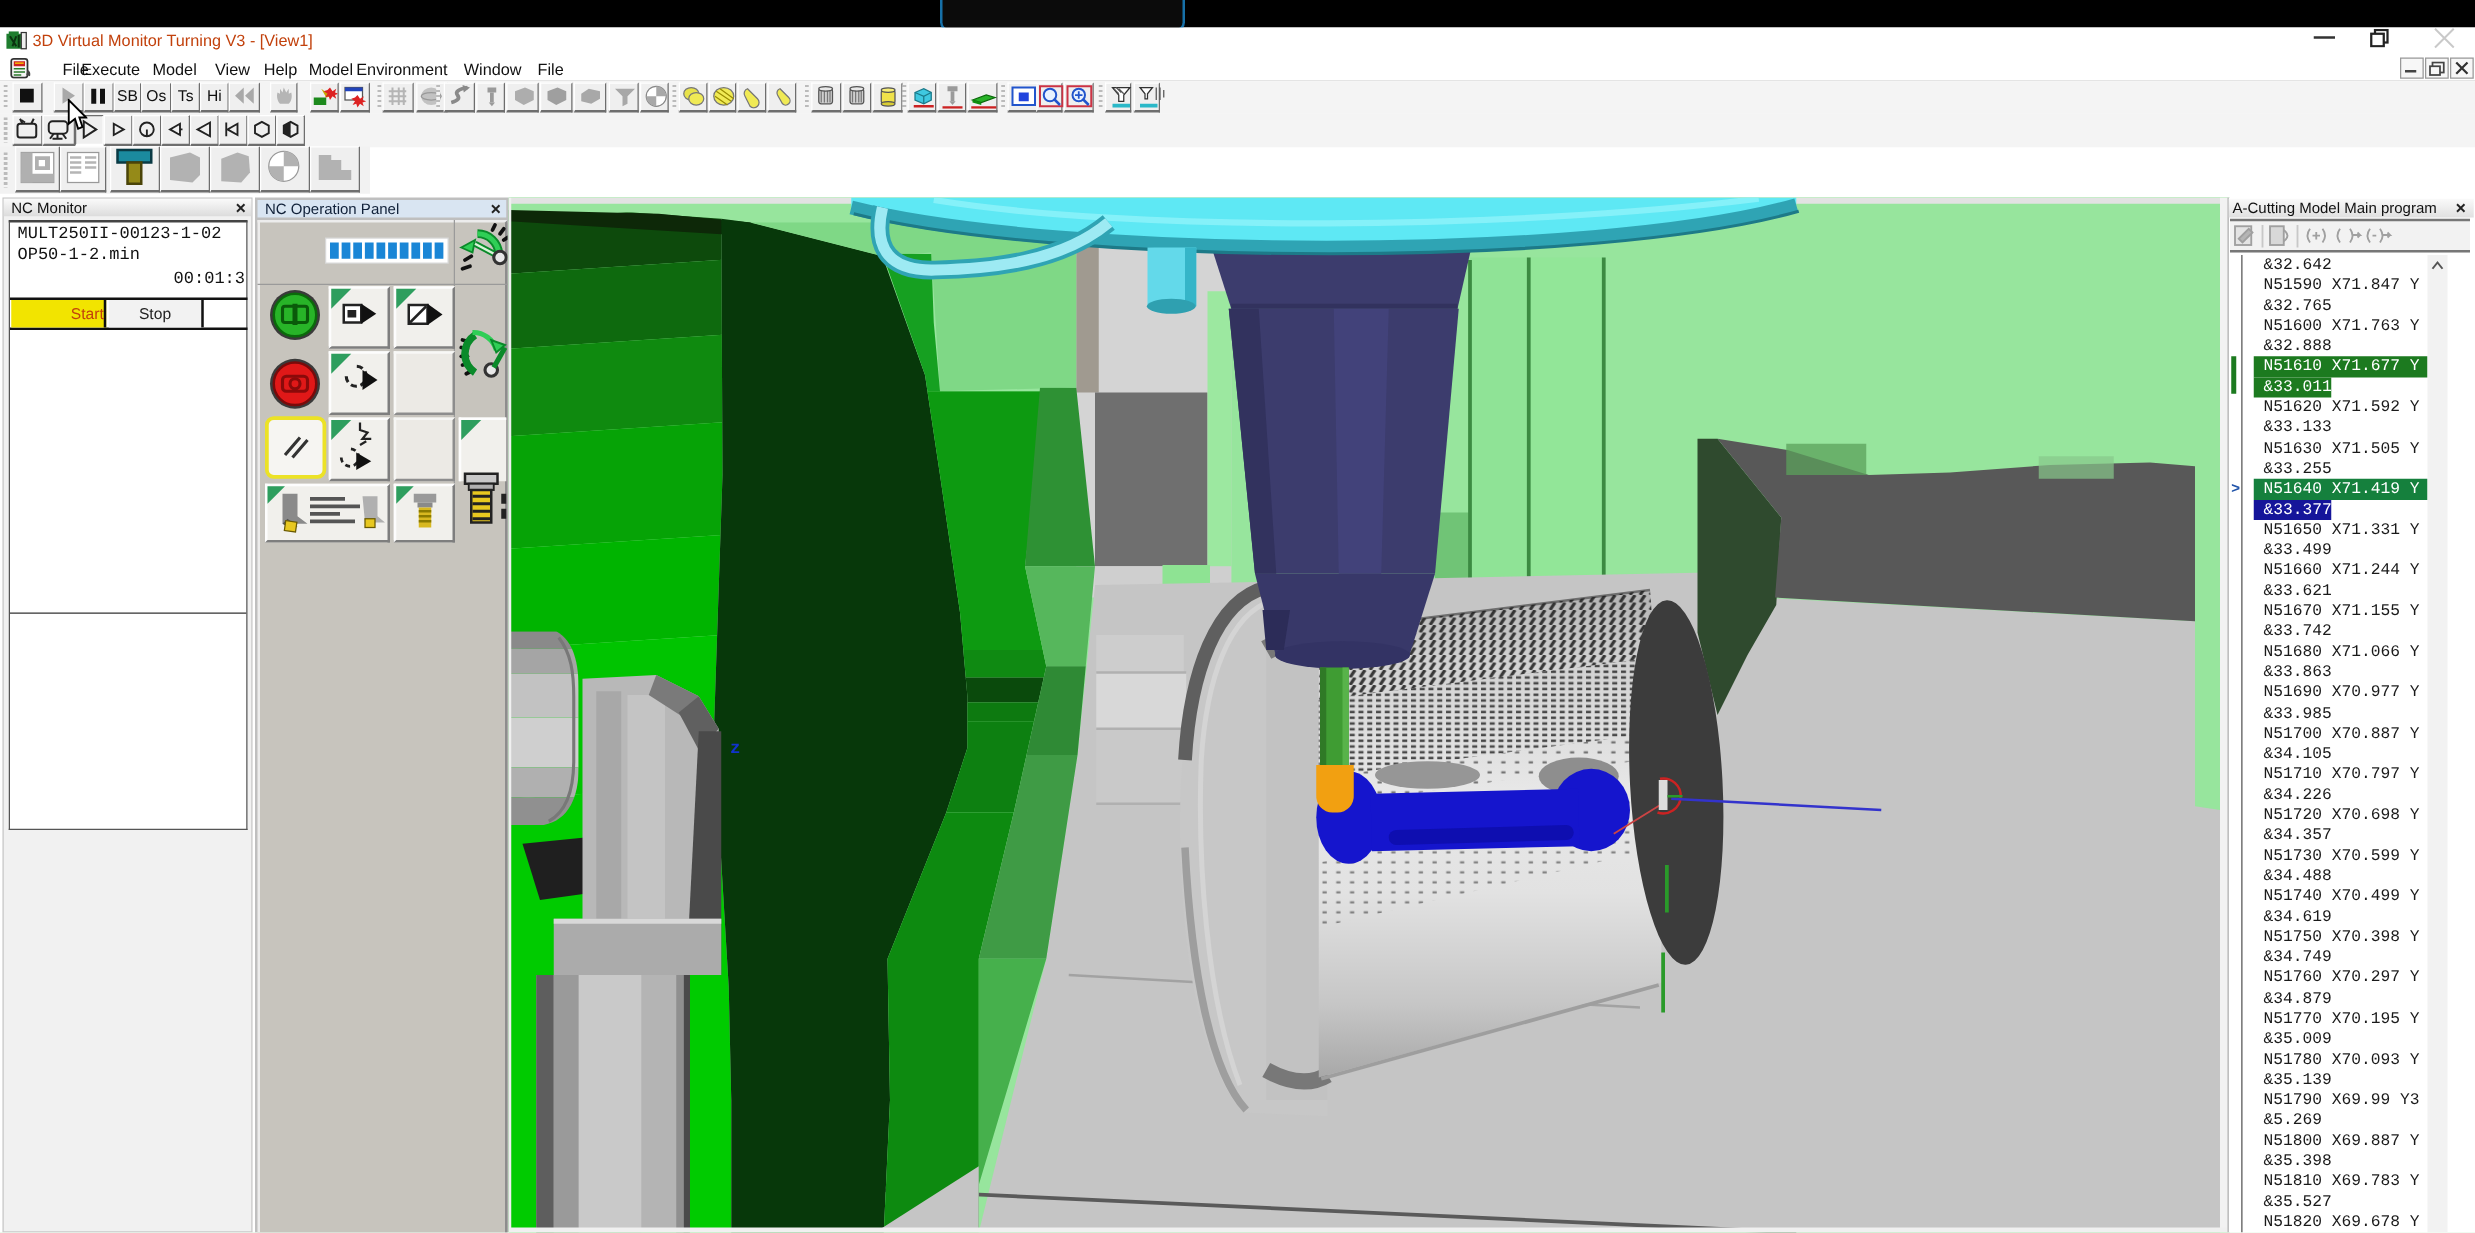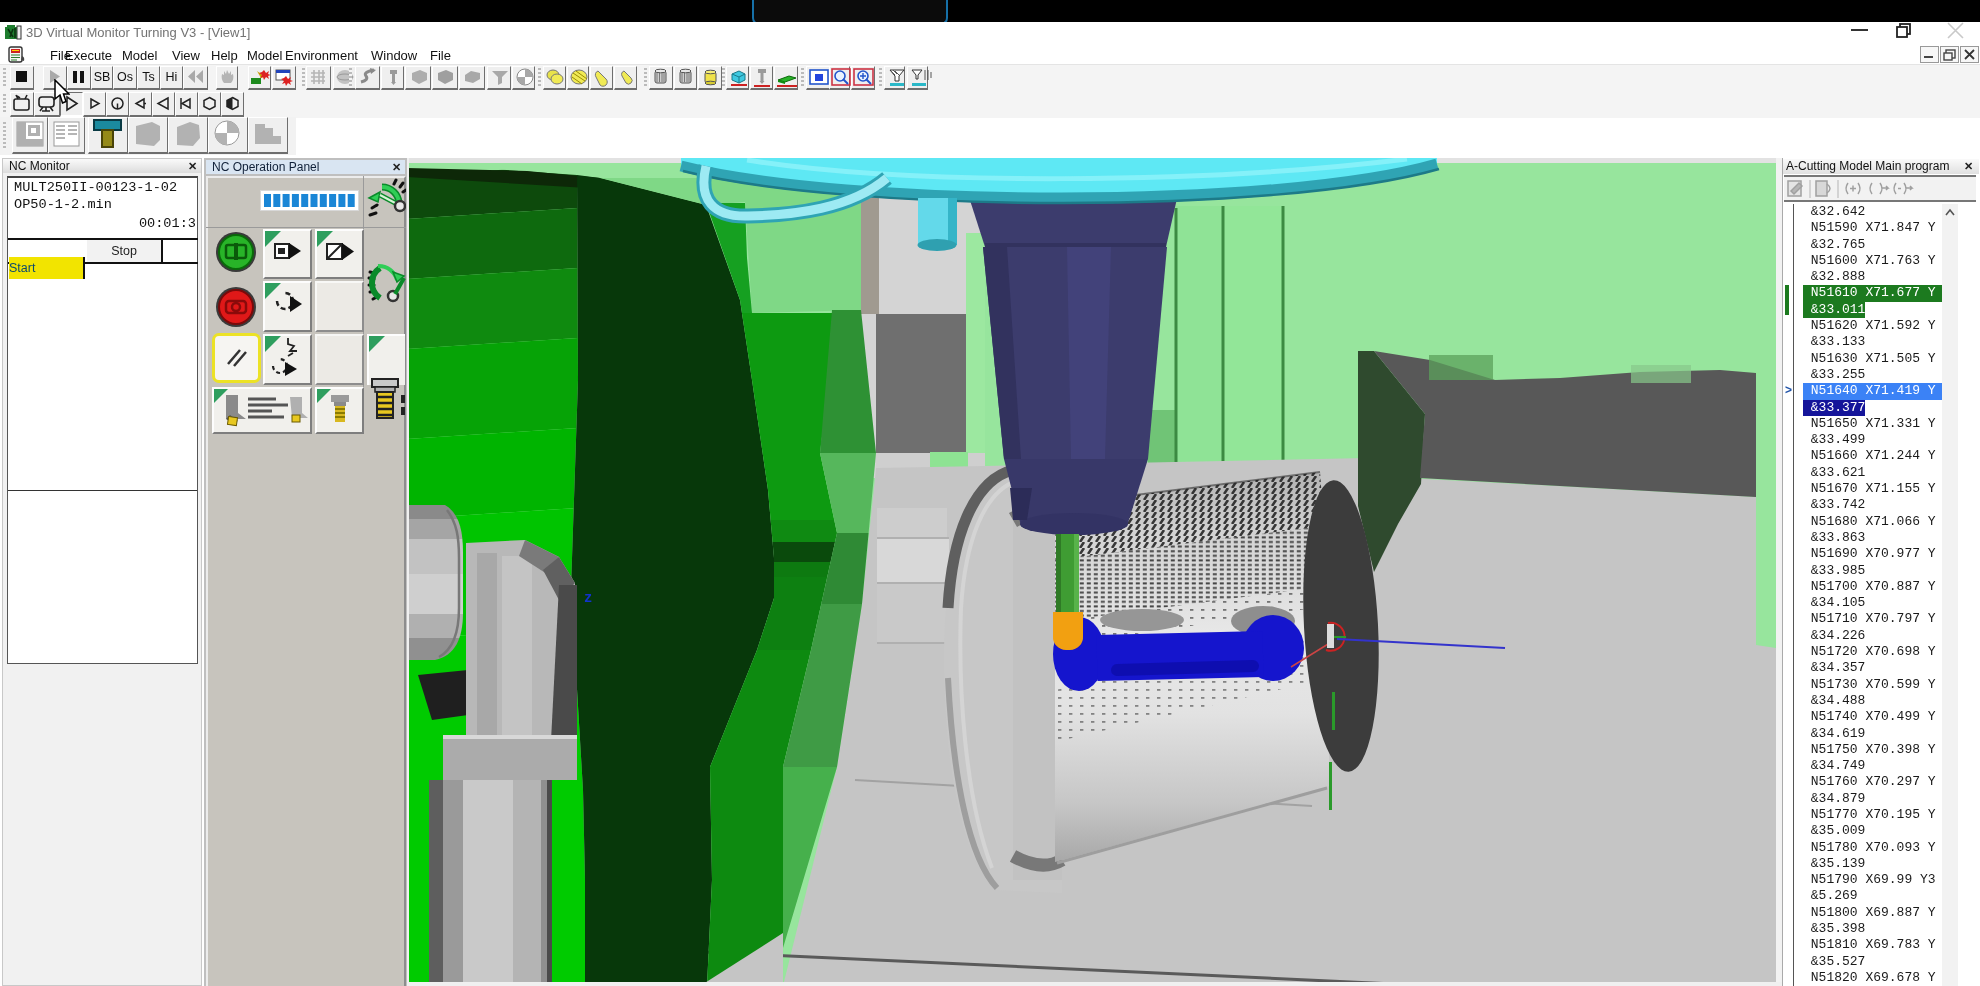--- a/index.html
+++ b/index.html
@@ -5,21 +5,21 @@
 html,body{margin:0;padding:0;width:1980px;height:986px;overflow:hidden;background:#fff;
   font-family:"Liberation Sans",sans-serif;}
 *{box-sizing:border-box;}
 .abs{position:absolute;}
 #page{position:relative;width:1980px;height:986px;background:#fff;}
 
 #blackbar{left:0;top:0;width:1980px;height:22px;background:#000;}
 #tab{left:752px;top:0;width:196px;height:25px;background:#0b0b0b;border:2px solid #1670a8;border-top:none;border-radius:0 0 7px 7px;}
 
 #titlebar{left:0;top:22px;width:1980px;height:22px;background:#fff;}
-#titletext{left:26px;top:25px;font-size:13px;color:#737373;}
+#titletext{left:26px;top:25px;font-size:13px;color:#c2410c;}
 
 #menubar{left:0;top:44px;width:1980px;height:21px;background:#fff;border-bottom:1px solid #e4e4e4;}
 .menuitem{position:absolute;top:48px;font-size:13px;color:#111;}
 
 #tb1{left:0;top:65px;width:1980px;height:26px;background:#f4f4f4;}
 #tb2{left:0;top:91px;width:1980px;height:27px;background:#f4f4f4;}
 #tb3{left:0;top:118px;width:1980px;height:37px;background:#fff;}
 #tb3b{left:0;top:117px;width:296px;height:38px;background:#f2f2f2;}
 .tbtn{position:absolute;background:#efefef;border-top:1px solid #fff;border-left:1px solid #fff;border-right:1px solid #6e6e6e;border-bottom:2px solid #6e6e6e;font-size:12.5px;color:#111;text-align:center;}
 .tbtn.g{color:#9c9c9c;}
@@ -299,21 +299,21 @@
     <path d="M2,1 L2,20 L7,16 L9.5,24 L13,22.5 L10.5,15 L16,15 Z" fill="#fff" stroke="#000" stroke-width="1.5"></path>
   </svg>
   <div class="abs" id="ncmon"></div>
   <div class="abs" style="left:3px;top:159px;width:198px;height:14px;background:linear-gradient(#fafafa,#dcdcdc);font-size:12px;color:#111;padding-left:6px;">NC Monitor</div>
   <div class="abs" style="left:188px;top:160px;font-size:11px;font-weight:bold;color:#222;">✕</div>
   <div class="abs" style="left:7px;top:176px;width:191px;height:488px;background:#fff;border:1px solid #555;border-top:2px solid #444;"></div>
   <pre class="abs mono" style="left:14px;top:180px;margin:0;font-size:13.6px;line-height:16.9px;color:#111;">MULT250II-00123-1-02
 OP50-1-2.min</pre>
   <pre class="abs mono" style="left:14px;top:216px;margin:0;font-size:13.6px;line-height:16.9px;color:#111;width:182px;text-align:right;">00:01:3</pre>
   <div class="abs" style="left:8px;top:238px;width:190px;height:26px;border-top:2px solid #111;border-bottom:2px solid #111;"></div>
-  <div class="abs" style="left:9px;top:240px;width:76px;height:22px;background:#f2e400;border-right:2px solid #111;font-size:12.5px;color:#0c4a6e;text-align:left;padding-top:4px;margin-top:17px;">Start</div>
+  <div class="abs" style="left:9px;top:240px;width:76px;height:22px;background:#f2e400;border-right:2px solid #111;font-size:12.5px;color:#c2410c;text-align:right;padding-top:4px;">Start</div>
   <div class="abs" style="left:87px;top:240px;width:76px;height:22px;background:#f2f2f2;border-right:2px solid #111;font-size:12.5px;color:#222;text-align:center;padding-top:4px;">Stop</div>
   <div class="abs" style="left:8px;top:490px;width:189px;height:1px;background:#333;"></div>
   <div class="abs" id="ncop"></div>
   <div class="abs" style="left:206px;top:160px;width:199px;height:14px;background:#d9e5f2;font-size:12px;color:#102038;padding-left:6px;">NC Operation Panel</div>
   <div class="abs" style="left:392px;top:161px;font-size:11px;font-weight:bold;color:#222;">✕</div>
   <div class="abs" style="left:206px;top:176px;width:200px;height:810px;background:#c7c4bd;border-left:2px solid #ececec;border-top:2px solid #ececec;border-right:2px solid #8d8d8d;"></div>
 
   <div class="abs" style="left:261px;top:191px;width:97px;height:19px;background:#fff;box-shadow:0 0 0 1px #d8d8d8;"></div>
   <svg class="abs" style="left:263px;top:193px" width="93" height="15">
     <g fill="#1a86d6">
@@ -648,21 +648,21 @@
  N51590 X71.847 Y
  &amp;32.765
  N51600 X71.763 Y
  &amp;32.888
 </span><span style="display:inline-block;width:149px;background:#1c7a1f;color:#fff;"> N51610 X71.677 Y</span><span>
 </span><span style="display:inline-block;background:#1c7a1f;color:#fff;"> &amp;33.011</span><span>
  N51620 X71.592 Y
  &amp;33.133
  N51630 X71.505 Y
  &amp;33.255
-</span><span style="display:inline-block;width:149px;background:#3b82f6;color:#fff;"> N51640 X71.419 Y</span><span>
+</span><span style="display:inline-block;width:149px;background:#15803d;color:#fff;"> N51640 X71.419 Y</span><span>
 </span><span style="display:inline-block;background:#15159a;color:#fff;"> &amp;33.377</span><span>
  N51650 X71.331 Y
  &amp;33.499
  N51660 X71.244 Y
  &amp;33.621
  N51670 X71.155 Y
  &amp;33.742
  N51680 X71.066 Y
  &amp;33.863
  N51690 X70.977 Y

